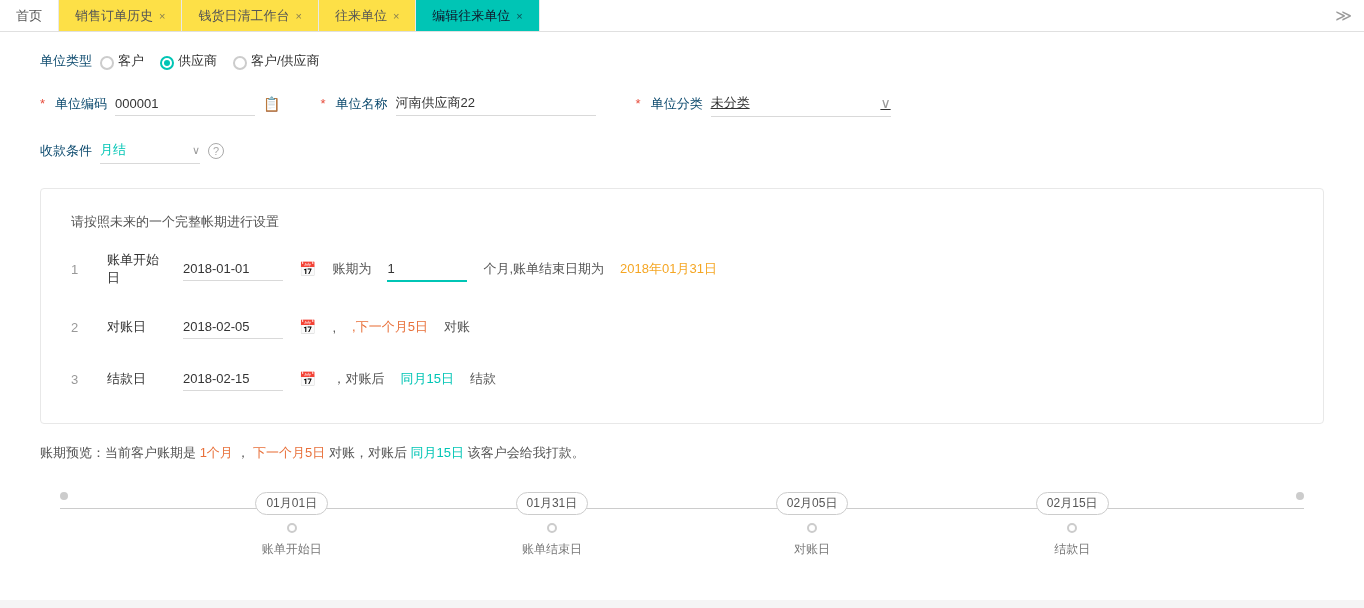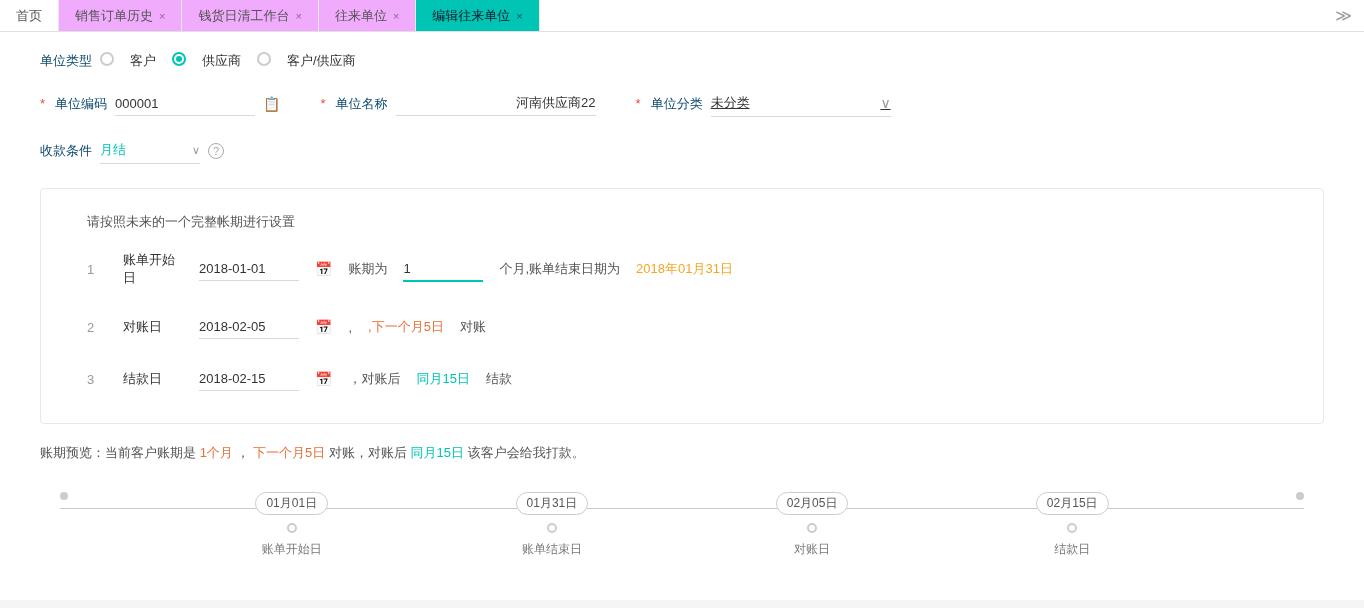--- a/index.html
+++ b/index.html
@@ -16,21 +16,21 @@
     .tab-item {
       display: flex;
       align-items: center;
       padding: 0 16px;
       cursor: pointer;
       font-size: 13px;
       color: #555;
       border-right: 1px solid #e8e8e8;
       white-space: nowrap;
       gap: 6px;
-      background: #f0abfc;
+      background: #fde047;
     }
     .tab-item.active {
       background: #00c5b5;
       color: #0f172a;
     }
     .tab-item .close-x {
       font-size: 11px;
       opacity: 0.7;
     }
     .tab-item.home {
@@ -77,22 +77,22 @@
     }
 
     
     .radio-group {
       display: flex;
       align-items: center;
       gap: 16px;
     }
     .radio-item {
       display: flex;
-      align-items: flex-start;
-      gap: 16px;
+      align-items: flex-end;
+      gap: 4px;
       cursor: pointer;
     }
     .radio-circle {
       width: 14px;
       height: 14px;
       border-radius: 50%;
       border: 2px solid #ccc;
       display: flex;
       align-items: center;
       justify-content: center;
@@ -112,21 +112,21 @@
     .text-input {
       border: none;
       border-bottom: 1px solid #d9d9d9;
       outline: none;
       padding: 4px 0;
       font-size: 13px;
       color: #333;
       background: transparent;
     }
     .input-code { width: 140px; }
-    .input-name { width: 200px; text-align: right; }
+    .input-name { width: 200px; }
 
     
     .select-wrapper {
       display: flex;
       align-items: center;
       border-bottom: 1px solid #d9d9d9;
       padding: 4px 0;
       cursor: pointer;
       min-width: 120px;
     }
@@ -179,21 +179,21 @@
       display: flex;
       align-items: center;
       justify-content: center;
       cursor: pointer;
     }
 
     
     .period-card {
       border: 1px solid #e8e8e8;
       border-radius: 4px;
-      padding: 24px 46px;
+      padding: 24px 30px;
       margin-bottom: 20px;
     }
     .period-card-title {
       font-size: 13px;
       color: #555;
       margin-bottom: 20px;
     }
 
     .period-row {
       display: flex;

